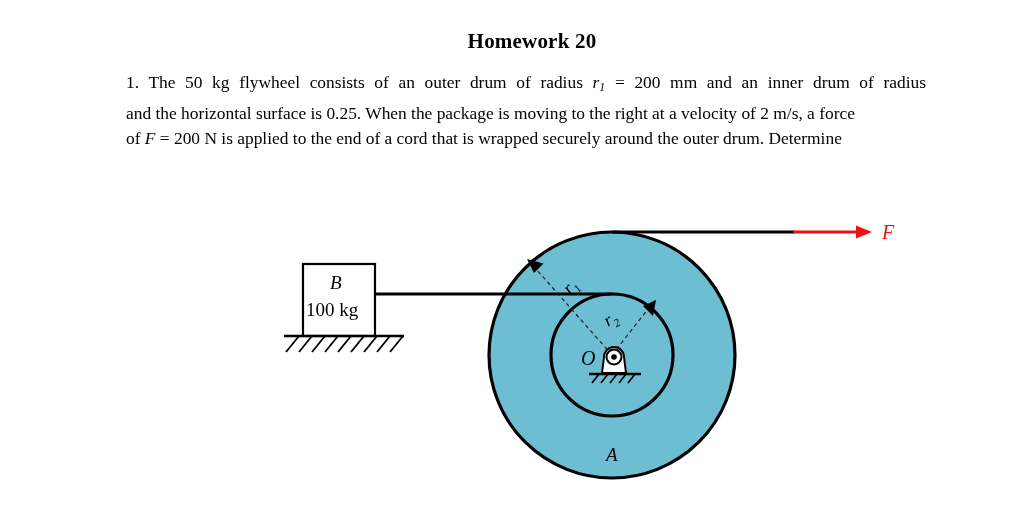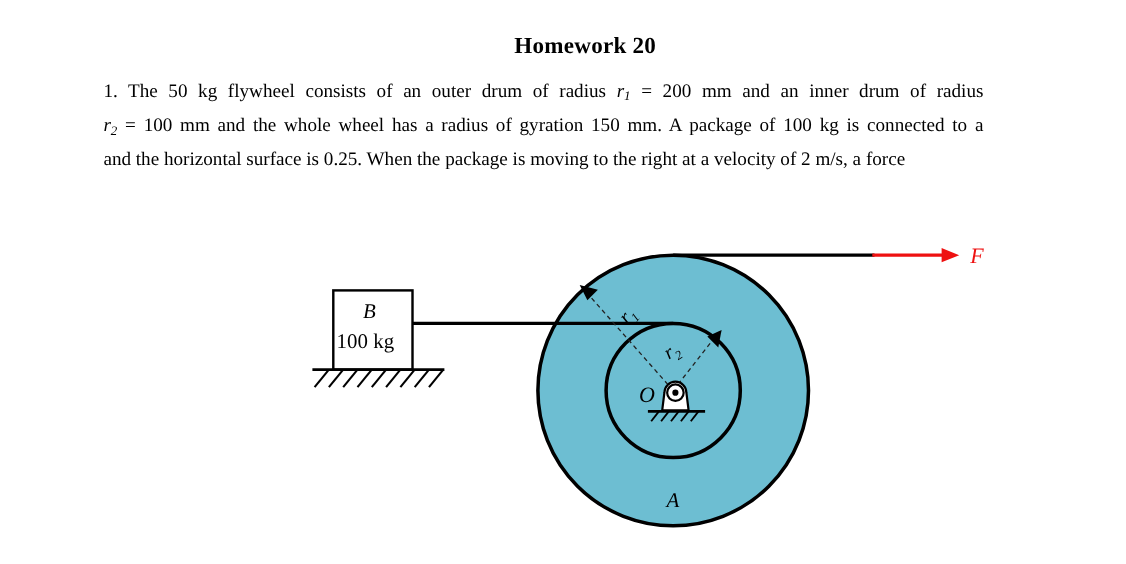--- a/index.html
+++ b/index.html
@@ -32,21 +32,21 @@
     text-align: center;
     font-size: 21px;
     font-weight: bold;
     letter-spacing: 0.2px;
     margin-left: 20px;
   }
 
   
   .problem-body {
     position: absolute;
-    left: 94px;
+    left: 126px;
     top: 70px;
     width: 800px;
     font-size: 17.4px;
     line-height: 25.5px;
   }
   .para-line {
     display: block;
     white-space: nowrap;
   }
   .just {
@@ -96,29 +96,29 @@
 <div id="page">
 
   <div class="doc-title">Homework 20</div>
 
   <div class="problem-body">
 
     <div class="para-line just">
       <span>1. The 50 kg flywheel consists of an outer drum of radius </span><span class="mathvar"><span>r</span><span class="sub">1</span></span><span> = 200 mm  and an inner drum of radius</span>
     </div>
 
-    <div class="para-line just">
-      <span class="mathvar"><span>r</span><span class="sub">2</span></span><span> = 100 mm  and the whole wheel has a radius of gyration 150 mm. A package of 100 kg is connected to a</span>
-    </div>
 
 
     <div class="para-line">
       <span>and the horizontal surface is 0.25. When the package is moving to the right at a velocity of 2 m/s, a force</span>
     </div>
 
+    <div class="para-line">
+      <span>of </span><span class="mathvar">F</span><span> = 200 N  is applied to the end of a cord that is wrapped securely around the outer drum. Determine</span>
+    </div>
 
 
   </div>
 
   <div id="figure">
     <svg width="1024" height="308" viewBox="0 0 1024 308" xmlns="http://www.w3.org/2000/svg">
 
       <circle cx="612" cy="150" r="123" fill="#6DBED2" stroke="#000000" stroke-width="3.2"></circle>
 
       <line x1="612" y1="27" x2="795" y2="27" stroke="#000000" stroke-width="3"></line>

